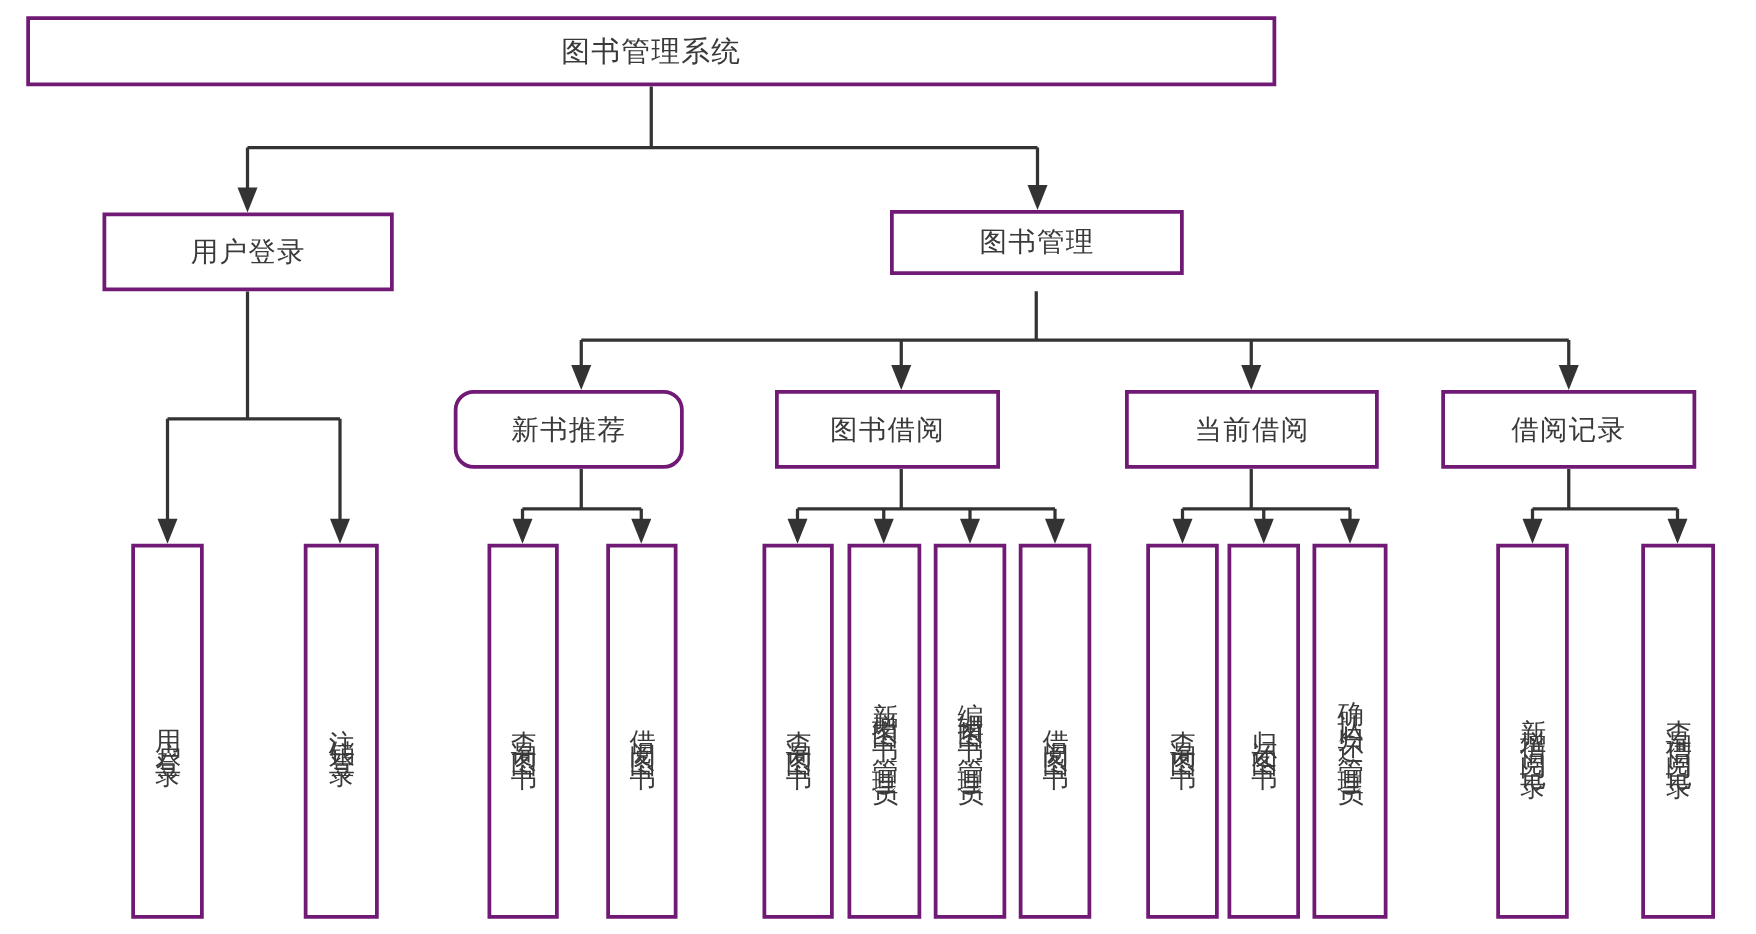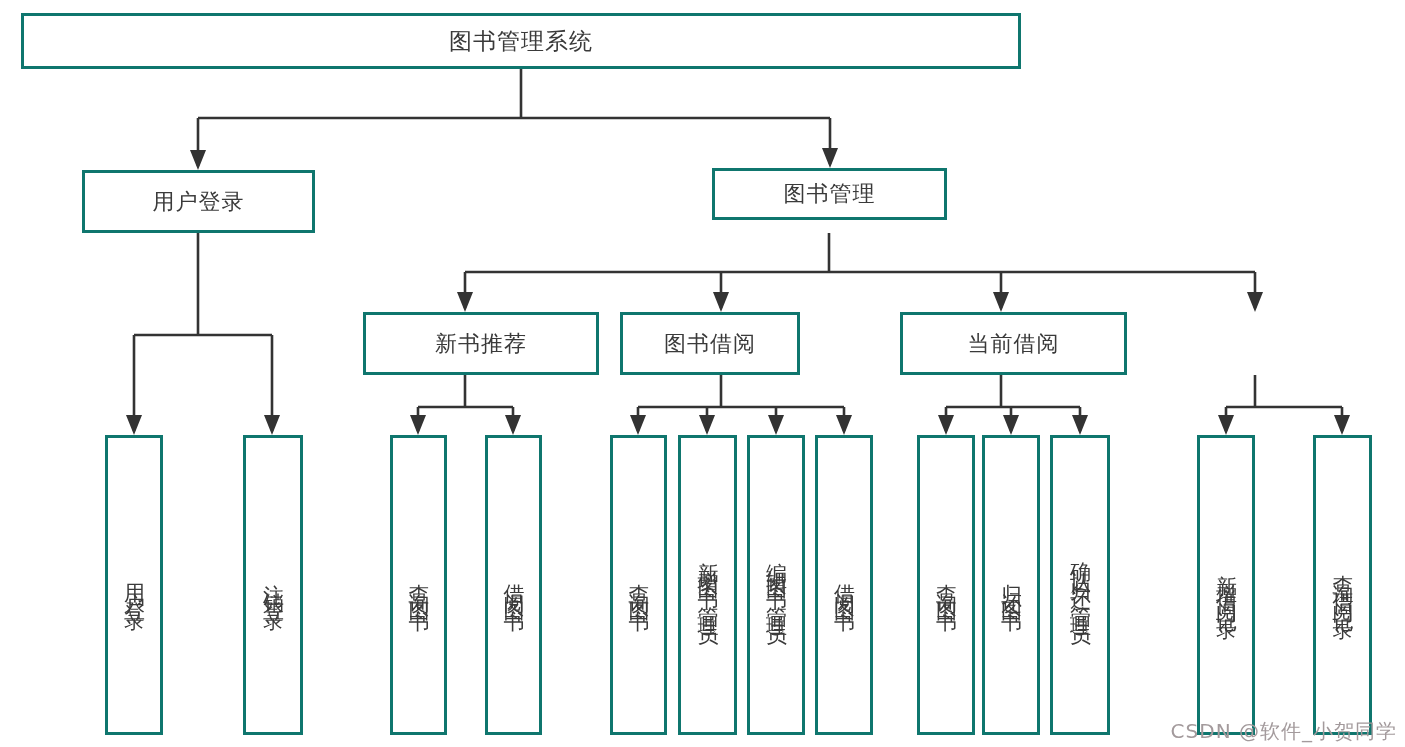--- a/index.html
+++ b/index.html
@@ -26,21 +26,21 @@
     stroke: #333333;
     stroke-width: 2.6;
   }
   #wires polygon {
     fill: #333333;
   }
   .node {
     position: absolute;
     box-sizing: border-box;
     background: #ffffff;
-    border: 3px solid #0f766e;
+    border: 3px solid #701a75;
     color: #3a3a3a;
     display: flex;
     align-items: center;
     justify-content: center;
     text-align: center;
   }
   .node.h {
     font-size: 22px;
     letter-spacing: 1px;
   }
@@ -131,23 +131,24 @@
     <line x1="1342" y1="407" x2="1342" y2="431"></line>
     <polygon points="1218,415 1234,415 1226,435"></polygon>
     <polygon points="1334,415 1350,415 1342,435"></polygon>
   </svg>
 
   <div class="node h root" style="left:21px; top:13px; width:1000px; height:56px;">图书管理系统</div>
 
   <div class="node h" style="left:82px; top:170px; width:233px; height:63px;">用户登录</div>
   <div class="node h" style="left:712px; top:168px; width:235px; height:52px;">图书管理</div>
 
-  <div class="node h" style="left:363px; top:312px; width:236px; height:63px;">新书推荐</div>
+  <div class="node h" style="left:363px; top:312px; width:184px; height:63px;border-radius:16px;">新书推荐</div>
   <div class="node h" style="left:620px; top:312px; width:180px; height:63px;">图书借阅</div>
-  <div class="node h" style="left:900px; top:312px; width:227px; height:63px;">当前借阅</div>
+  <div class="node h" style="left:900px; top:312px; width:203px; height:63px;">当前借阅</div>
+  <div class="node h" style="left:1153px; top:312px; width:204px; height:63px;">借阅记录</div>
 
   <div class="node v" style="left:105px; top:435px; width:58px; height:300px;">
     <span class="vtext">用户登录</span>
   </div>
   <div class="node v" style="left:243px; top:435px; width:60px; height:300px;">
     <span class="vtext">注销登录</span>
   </div>
 
   <div class="node v" style="left:390px; top:435px; width:57px; height:300px;">
     <span class="vtext">查询图书</span>
@@ -179,15 +180,14 @@
     <span class="vtext">确认归还（管理员）</span>
   </div>
 
   <div class="node v" style="left:1197px; top:435px; width:58px; height:300px;">
     <span class="vtext">新增借阅记录</span>
   </div>
   <div class="node v" style="left:1313px; top:435px; width:59px; height:300px;">
     <span class="vtext">查询借阅记录</span>
   </div>
 
-  <div id="watermark">CSDN @软件_小贺同学</div>
 
 </div>
 
 </body></html>

